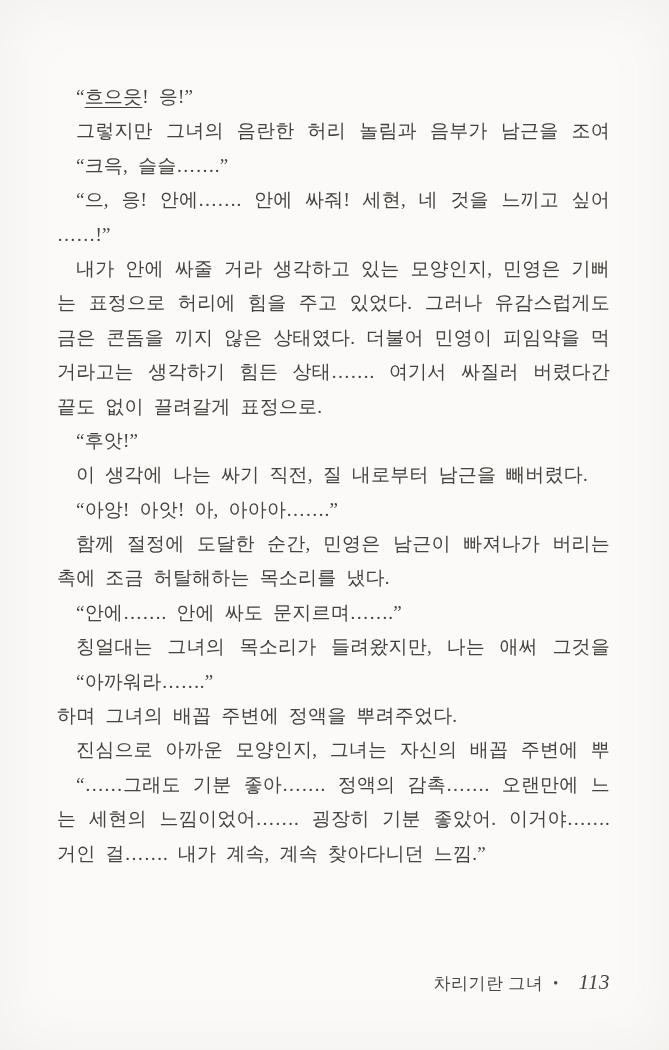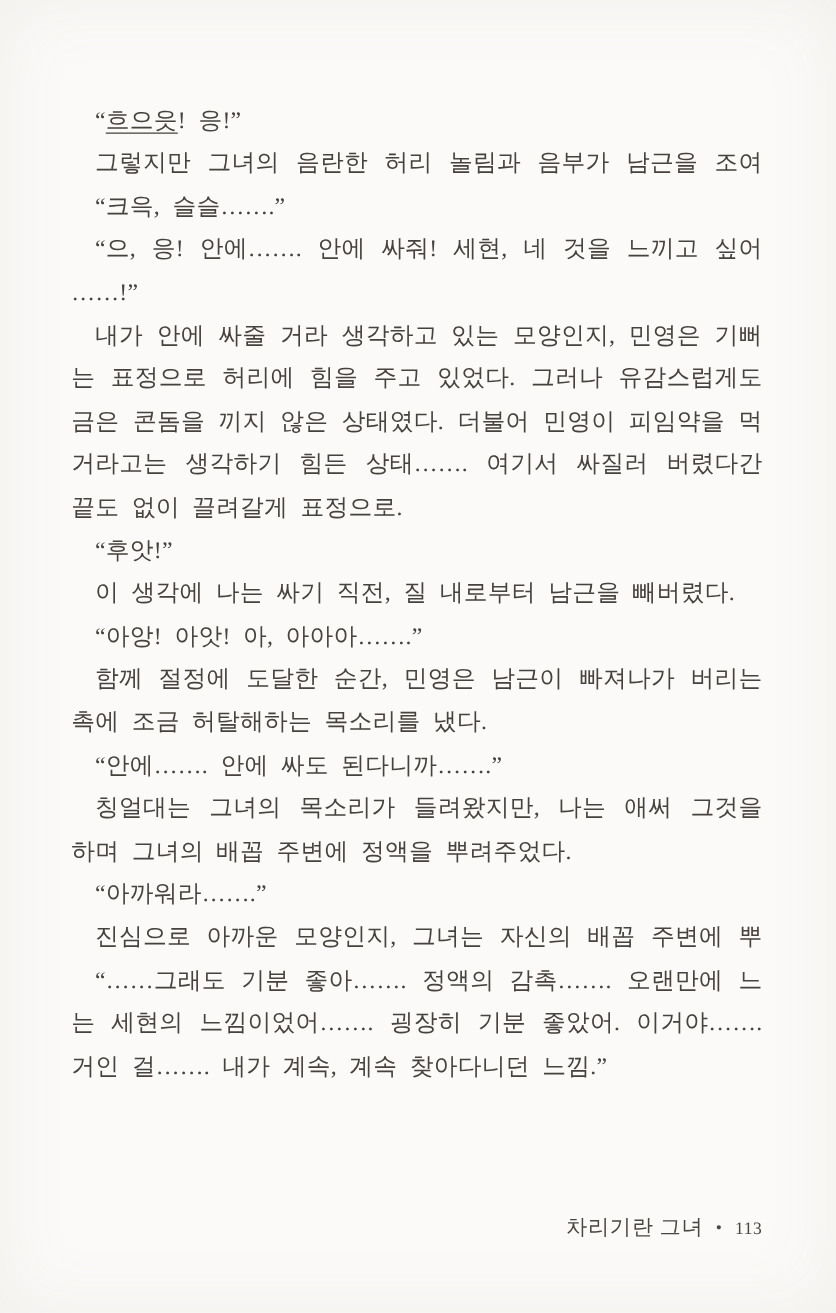--- a/index.html
+++ b/index.html
@@ -48,22 +48,23 @@
     letter-spacing: 0.5px;
     white-space: nowrap;
   }
   .footer .sep {
     display: inline-block;
     margin: 0 10px;
     font-size: 14px;
     vertical-align: 1px;
   }
   .footer .pagenum {
-    font-size: 14px;
-    margin-left: 0;
+    font-size: 21px;
+    margin-left: 10px;
+    font-style: italic;
   }
 </style>
 </head>
 <body>
 
 <div class="page">
 
   <div class="text-block">
       <div class="line indent">“<span class="underline">흐으읏</span>! 응!”</div>
       <div class="line indent justify">그렇지만 그녀의 음란한 허리 놀림과 음부가 남근을 조여 대는</div>
@@ -73,24 +74,24 @@
       <div class="line indent justify">내가 안에 싸줄 거라 생각하고 있는 모양인지, 민영은 기뻐하</div>
       <div class="line justify">는 표정으로 허리에 힘을 주고 있었다. 그러나 유감스럽게도 지</div>
       <div class="line justify">금은 콘돔을 끼지 않은 상태였다. 더불어 민영이 피임약을 먹을</div>
       <div class="line justify">거라고는 생각하기 힘든 상태……. 여기서 싸질러 버렸다간 밑도</div>
       <div class="line">끝도 없이 끌려갈게 표정으로.</div>
       <div class="line indent">“후앗!”</div>
       <div class="line indent">이 생각에 나는 싸기 직전, 질 내로부터 남근을 빼버렸다.</div>
       <div class="line indent">“아앙! 아앗! 아, 아아아…….”</div>
       <div class="line indent justify">함께 절정에 도달한 순간, 민영은 남근이 빠져나가 버리는 감</div>
       <div class="line">촉에 조금 허탈해하는 목소리를 냈다.</div>
-      <div class="line indent">“안에……. 안에 싸도 된다니까…….”</div>
+      <div class="line indent">“안에……. 안에 싸도 문지르며…….”</div>
       <div class="line indent justify">칭얼대는 그녀의 목소리가 들려왔지만, 나는 애써 그것을 무시</div>
+      <div class="line indent">“아까워라…….”</div>
       <div class="line">하며 그녀의 배꼽 주변에 정액을 뿌려주었다.</div>
-      <div class="line indent">“아까워라…….”</div>
       <div class="line indent justify">진심으로 아까운 모양인지, 그녀는 자신의 배꼽 주변에 뿌려진</div>
       <div class="line indent justify">“……그래도 기분 좋아……. 정액의 감촉……. 오랜만에 느껴보</div>
       <div class="line justify">는 세현의 느낌이었어……. 굉장히 기분 좋았어. 이거야……. 이</div>
       <div class="line">거인 걸……. 내가 계속, 계속 찾아다니던 느낌.”</div>
     </div>
 
   <div class="footer">
     <span>차리기란 그녀</span><span class="sep">•</span><span class="pagenum">113</span>
   </div>
 

